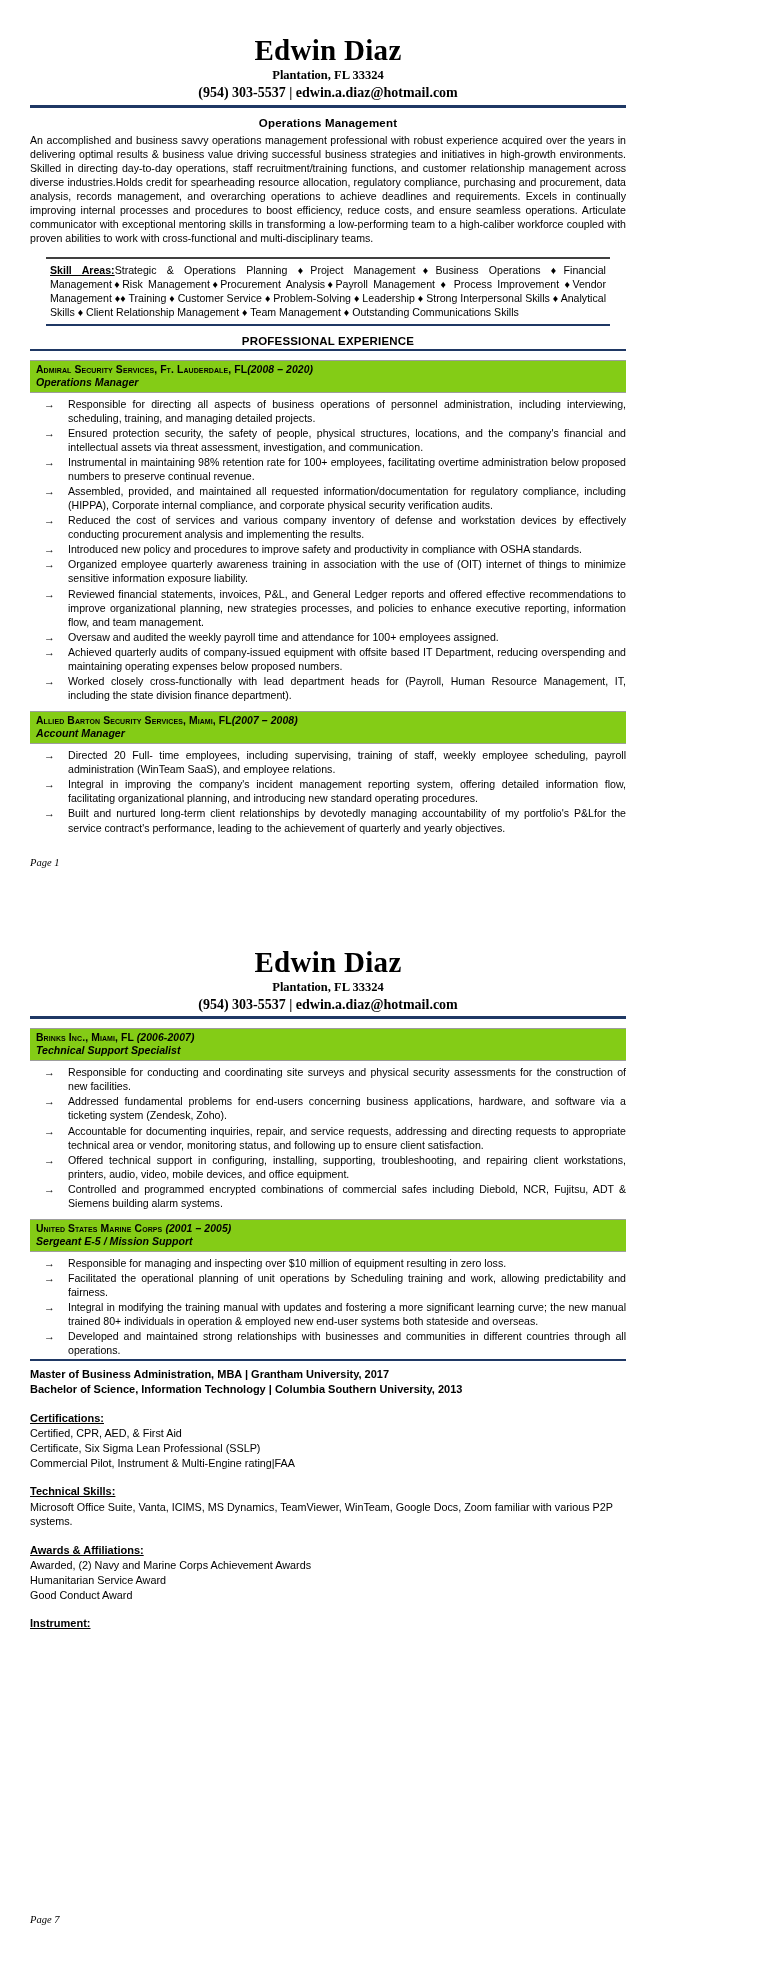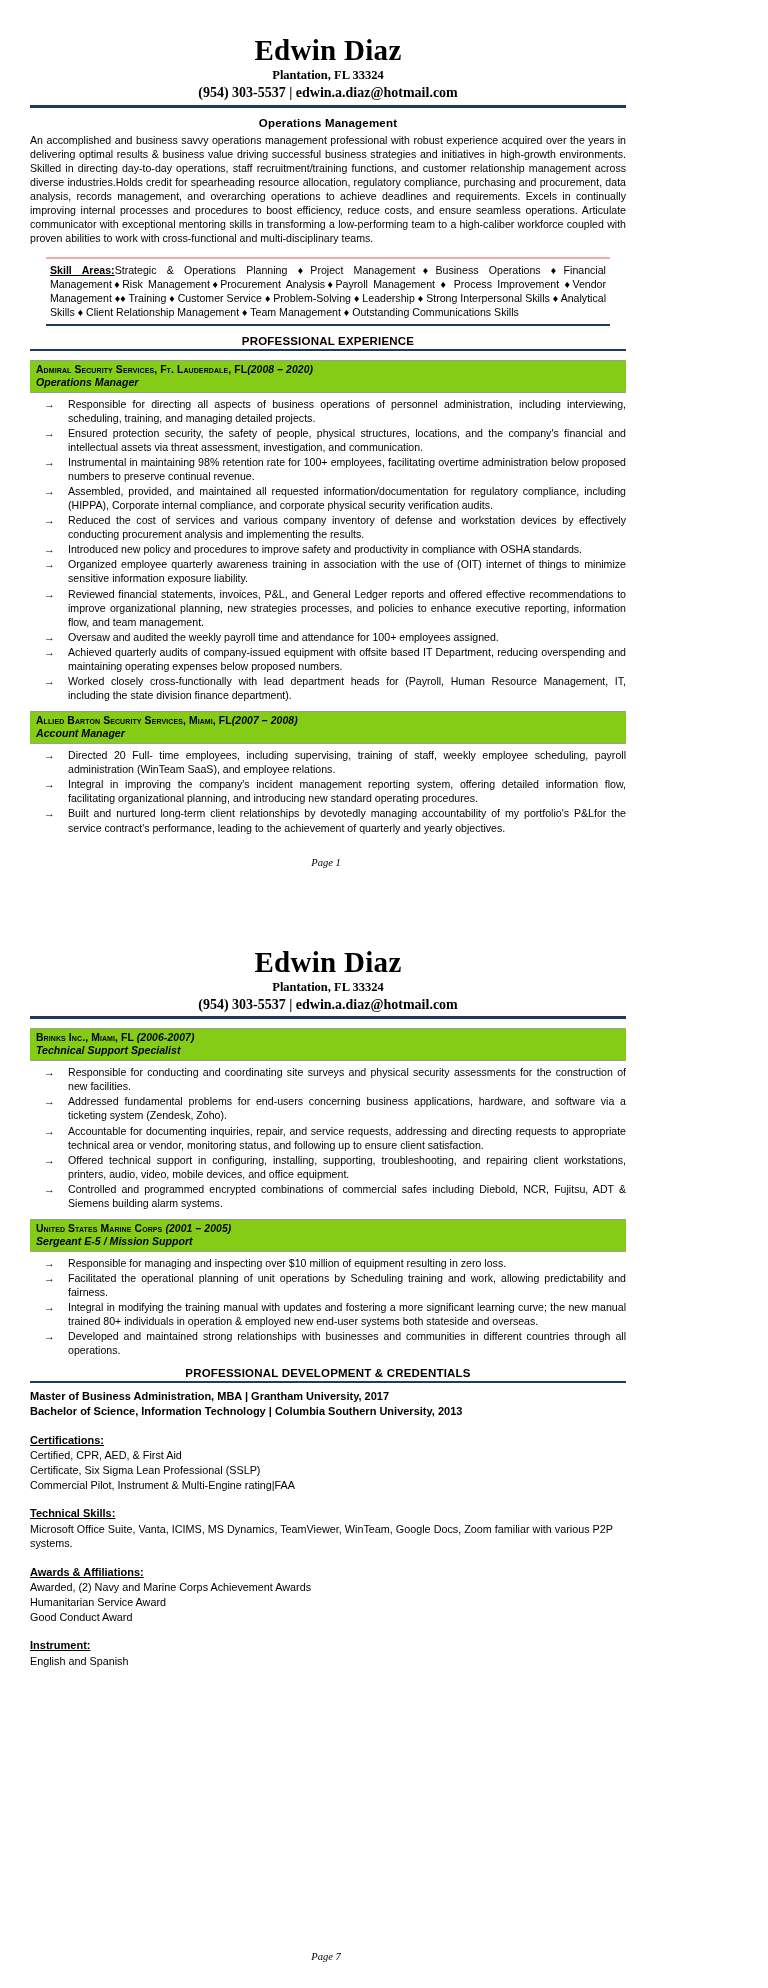--- a/index.html
+++ b/index.html
@@ -68,21 +68,21 @@
   .summary {
     font-size: 10.6px;
     line-height: 1.33;
     text-align: justify;
     margin-top: 4px;
   }
 
   
   .skills-wrap {
     margin: 12px 16px 0 16px;
-    border-top: 2px solid #fca5a5;
+    border-top: 2px solid #404040;
     border-bottom: 2px solid #1f3864;
     padding: 4px 0 4px 0;
   }
   .skills {
     font-size: 10.6px;
     line-height: 1.33;
     text-align: justify;
     padding: 0 4px;
   }
   .skills b {
@@ -132,21 +132,21 @@
     content: "\2192";
     position: absolute;
     left: 0;
     top: 0;
     font-size: 11px;
     color: #000;
   }
 
   
   .page-num {
-    text-align: center;
+    text-align: left;
     font-size: 10.5px;
     font-style: italic;
     font-family: "Liberation Serif", serif;
     margin-top: 22px;
     padding-right: 4px;
   }
   .page-gap {
     height: 34px;
   }
 
@@ -255,21 +255,20 @@
     <div class="job-company"><span>United States Marine Corps</span> <span class="dates">(2001 – 2005)</span></div>
     <div class="job-title">Sergeant E-5 / Mission Support</div>
   </div>
   <ul class="bullets">
     <li>Responsible for managing and inspecting over $10 million of equipment resulting in zero loss.</li>
     <li>Facilitated the operational planning of unit operations by Scheduling training and work, allowing predictability and fairness.</li>
     <li>Integral in modifying the training manual with updates and fostering a more significant learning curve; the new manual trained 80+ individuals in operation &amp; employed new end-user systems both stateside and overseas.</li>
     <li>Developed and maintained strong relationships with businesses and communities in different countries through all operations.</li>
   </ul>
 
-  <div class="section-title">PROFESSIONAL DEVELOPMENT &amp; CREDENTIALS</div>
   <div class="rule-thin"></div>
 
   <div class="creds-body">
     <div class="cred-line">Master of Business Administration, MBA | Grantham University, 2017</div>
     <div class="cred-line">Bachelor of Science, Information Technology | Columbia Southern University, 2013</div>
 
     <div class="cred-group">
       <div class="cred-head">Certifications:</div>
       <div class="cred-item">Certified, CPR, AED, &amp; First Aid</div>
       <div class="cred-item">Certificate, Six Sigma Lean Professional (SSLP)</div>
@@ -283,19 +282,18 @@
 
     <div class="cred-group">
       <div class="cred-head">Awards &amp; Affiliations:</div>
       <div class="cred-item">Awarded, (2) Navy and Marine Corps Achievement Awards</div>
       <div class="cred-item">Humanitarian Service Award</div>
       <div class="cred-item">Good Conduct Award</div>
     </div>
 
     <div class="cred-group">
       <div class="cred-head">Instrument:</div>
-      <div class="cred-item">English and Spanish</div>
     </div>
   </div>
 
   <div class="tail-space"></div>
   <div class="page-num">Page 7</div>
 </div>
 
 </body></html>

